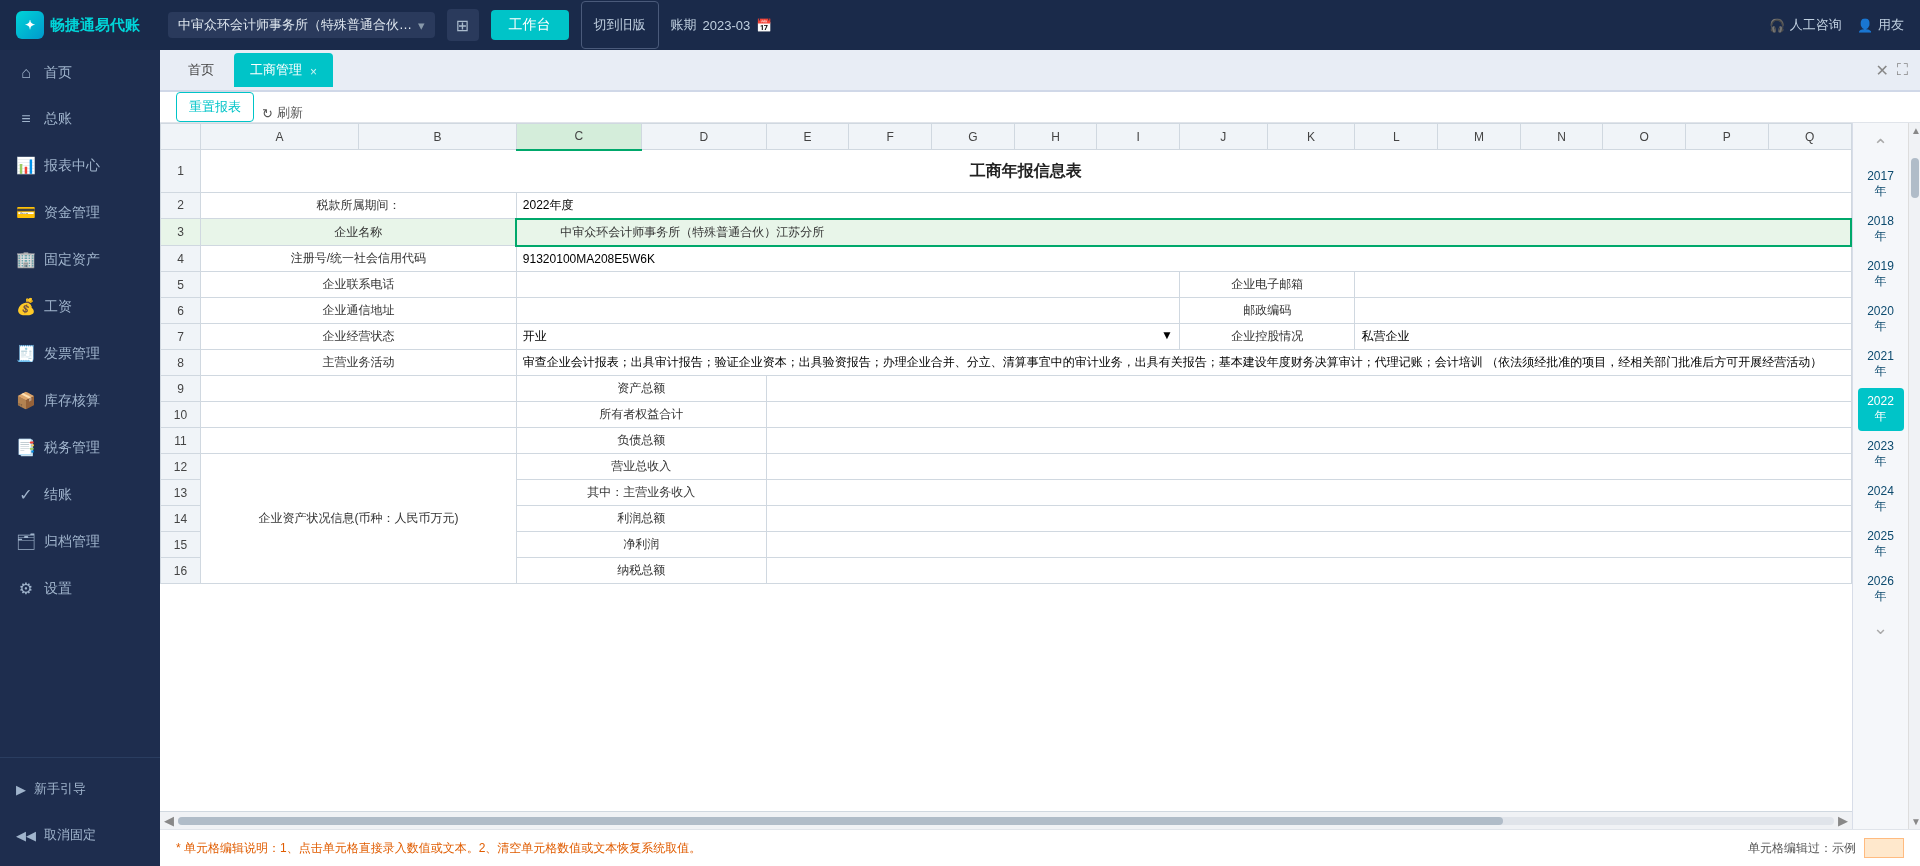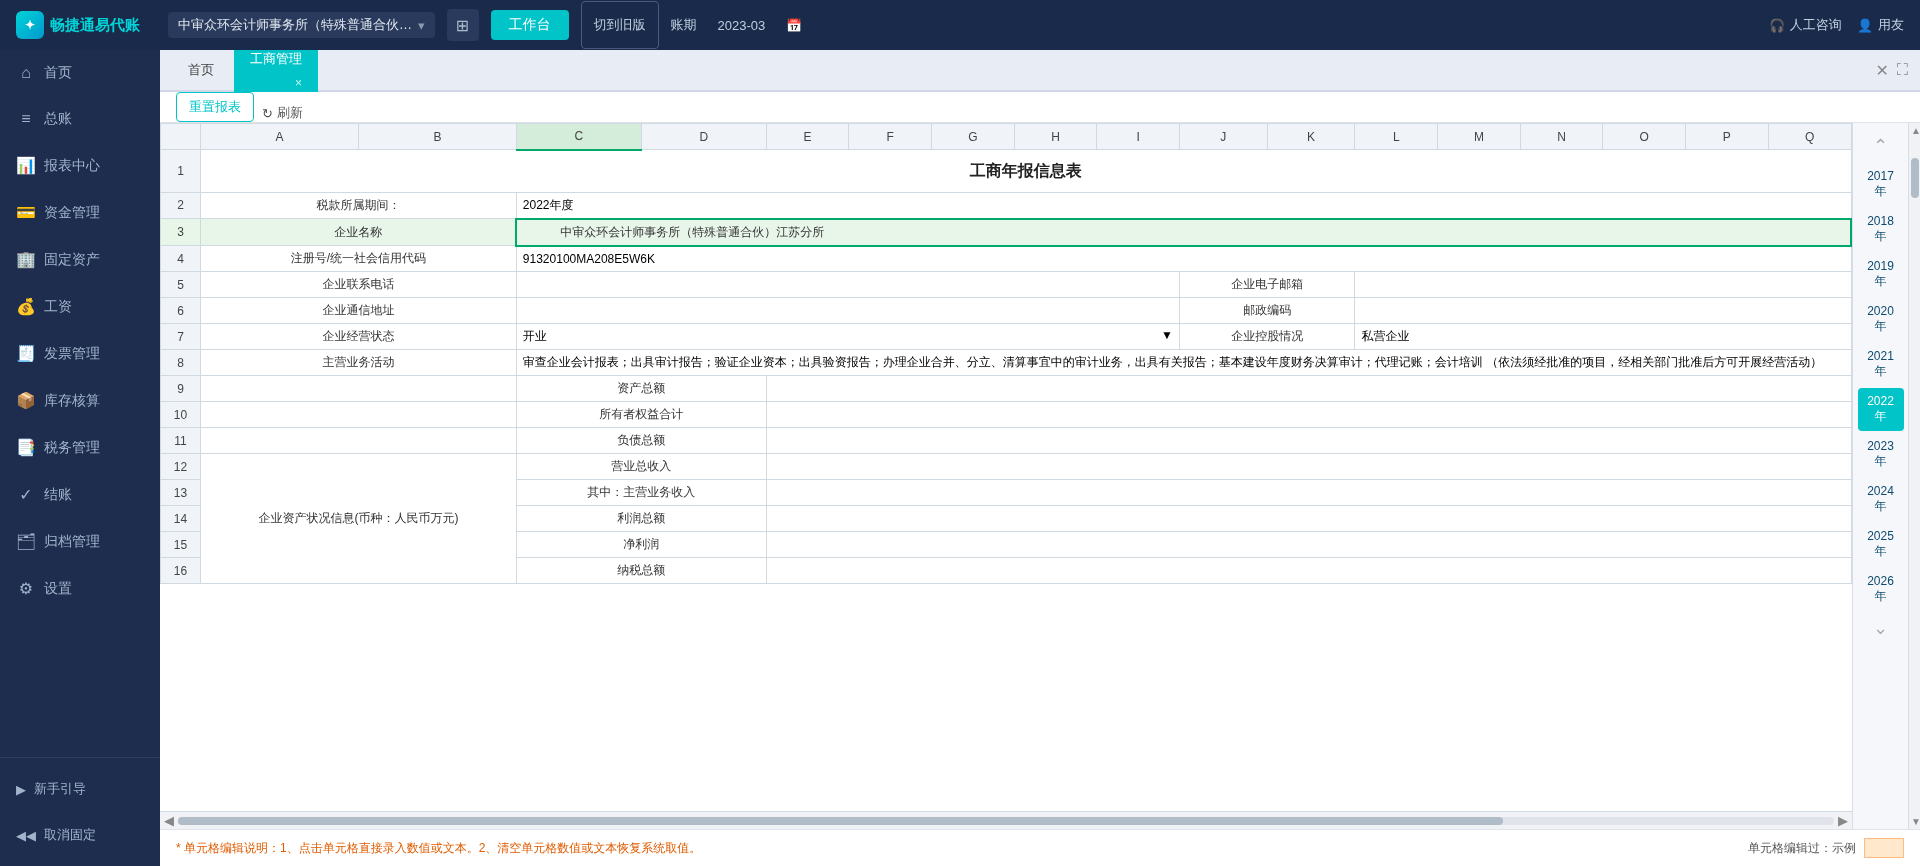--- a/index.html
+++ b/index.html
@@ -9,21 +9,21 @@
     .top-header {
       display: flex; align-items: center; background: #1a2a4a; height: 50px; padding: 0 16px; gap: 12px; position: relative;
     }
     .logo { display: flex; align-items: center; gap: 6px; color: #00d4d8; font-size: 15px; font-weight: bold; min-width: 140px; }
     .logo-icon { width: 28px; height: 28px; background: linear-gradient(135deg, #00d4d8, #0099cc); border-radius: 6px; display: flex; align-items: center; justify-content: center; color: white; font-size: 12px; }
     .company-selector { display: flex; align-items: center; background: #2a3a5c; border-radius: 4px; padding: 4px 10px; color: #e0e8f0; font-size: 13px; cursor: pointer; gap: 6px; text-align: center; }
     .company-selector .arrow { color: #8899aa; }
     .doc-icon { width: 32px; height: 32px; background: #2a3a5c; border-radius: 4px; display: flex; align-items: center; justify-content: center; cursor: pointer; color: #aabbcc; font-size: 16px; }
     .workbench-btn { background: #00c4c8; color: white; border: none; border-radius: 4px; padding: 6px 18px; font-size: 14px; cursor: pointer; }
     .old-version-btn { background: transparent; border: 1px solid #4a5a7a; color: #c0d0e0; border-radius: 4px; padding: 14px 12px; font-size: 13px; cursor: pointer; }
-    .period-info { color: #c0d0e0; font-size: 13px; display: flex; align-items: center; gap: 21px; }
+    .period-info { color: #c0d0e0; font-size: 13px; display: flex; align-items: center; gap: 6px; }
     .header-right { margin-left: auto; display: flex; align-items: center; gap: 16px; color: #c0d0e0; font-size: 13px; }
     .header-right .consult { display: flex; align-items: center; gap: 4px; cursor: pointer; }
     .header-right .user { display: flex; align-items: center; gap: 4px; cursor: pointer; }
 
     
     .main-layout { display: flex; height: calc(100vh - 50px); }
 
     
     .sidebar { width: 160px; background: #1e2d4e; display: flex; flex-direction: column; overflow-y: auto; }
     .sidebar-item { display: flex; align-items: center; gap: 8px; padding: 14px 16px; color: #a0b4cc; cursor: pointer; font-size: 14px; }
@@ -31,21 +31,21 @@
     .sidebar-bottom { margin-top: auto; border-top: 1px solid #2a3d60; padding: 8px 0; }
     .sidebar-bottom .sidebar-item { font-size: 13px; }
 
     
     .content-area { flex: 1; display: flex; flex-direction: column; background: #f5f6fa; overflow: hidden; }
 
     
     .tab-bar { display: flex; align-items: center; background: #e8edf5; border-bottom: 2px solid #d0d8e8; padding: 0 12px; height: 42px; gap: 4px; }
     .tab-item { padding: 8px 16px; border-radius: 4px 4px 0 0; cursor: pointer; color: #555; font-size: 13px; }
     .tab-item.home { color: #444; background: transparent; }
-    .tab-item.active { background: #00c4c8; color: white; display: flex; align-items: flex-end; gap: 8px; flex-direction: column; }
+    .tab-item.active { background: #00c4c8; color: white; display: flex; align-items: flex-end; gap: 8px; }
     .tab-close { cursor: pointer; color: rgba(255,255,255,0.8); font-size: 12px; }
     .reset-btn { border: 1px solid #00c4c8; color: #00c4c8; background: white; border-radius: 4px; padding: 5px 12px; cursor: pointer; font-size: 13px; }
     .refresh-btn { border: none; background: transparent; color: #555; cursor: pointer; font-size: 13px; display: flex; align-items: center; gap: 4px; }
 
     
     .inner-tabs { display: flex; align-items: flex-end; padding: 0 16px; background: white; border-bottom: 2px solid #e0e4ea; }
     .inner-tab { padding: 10px 20px; cursor: pointer; font-size: 13px; color: #555; border-bottom: 2px solid transparent; margin-bottom: -2px; }
     .inner-tab.active { color: #00c4c8; border-bottom: 2px solid #00c4c8; font-weight: 500; }
 
     

